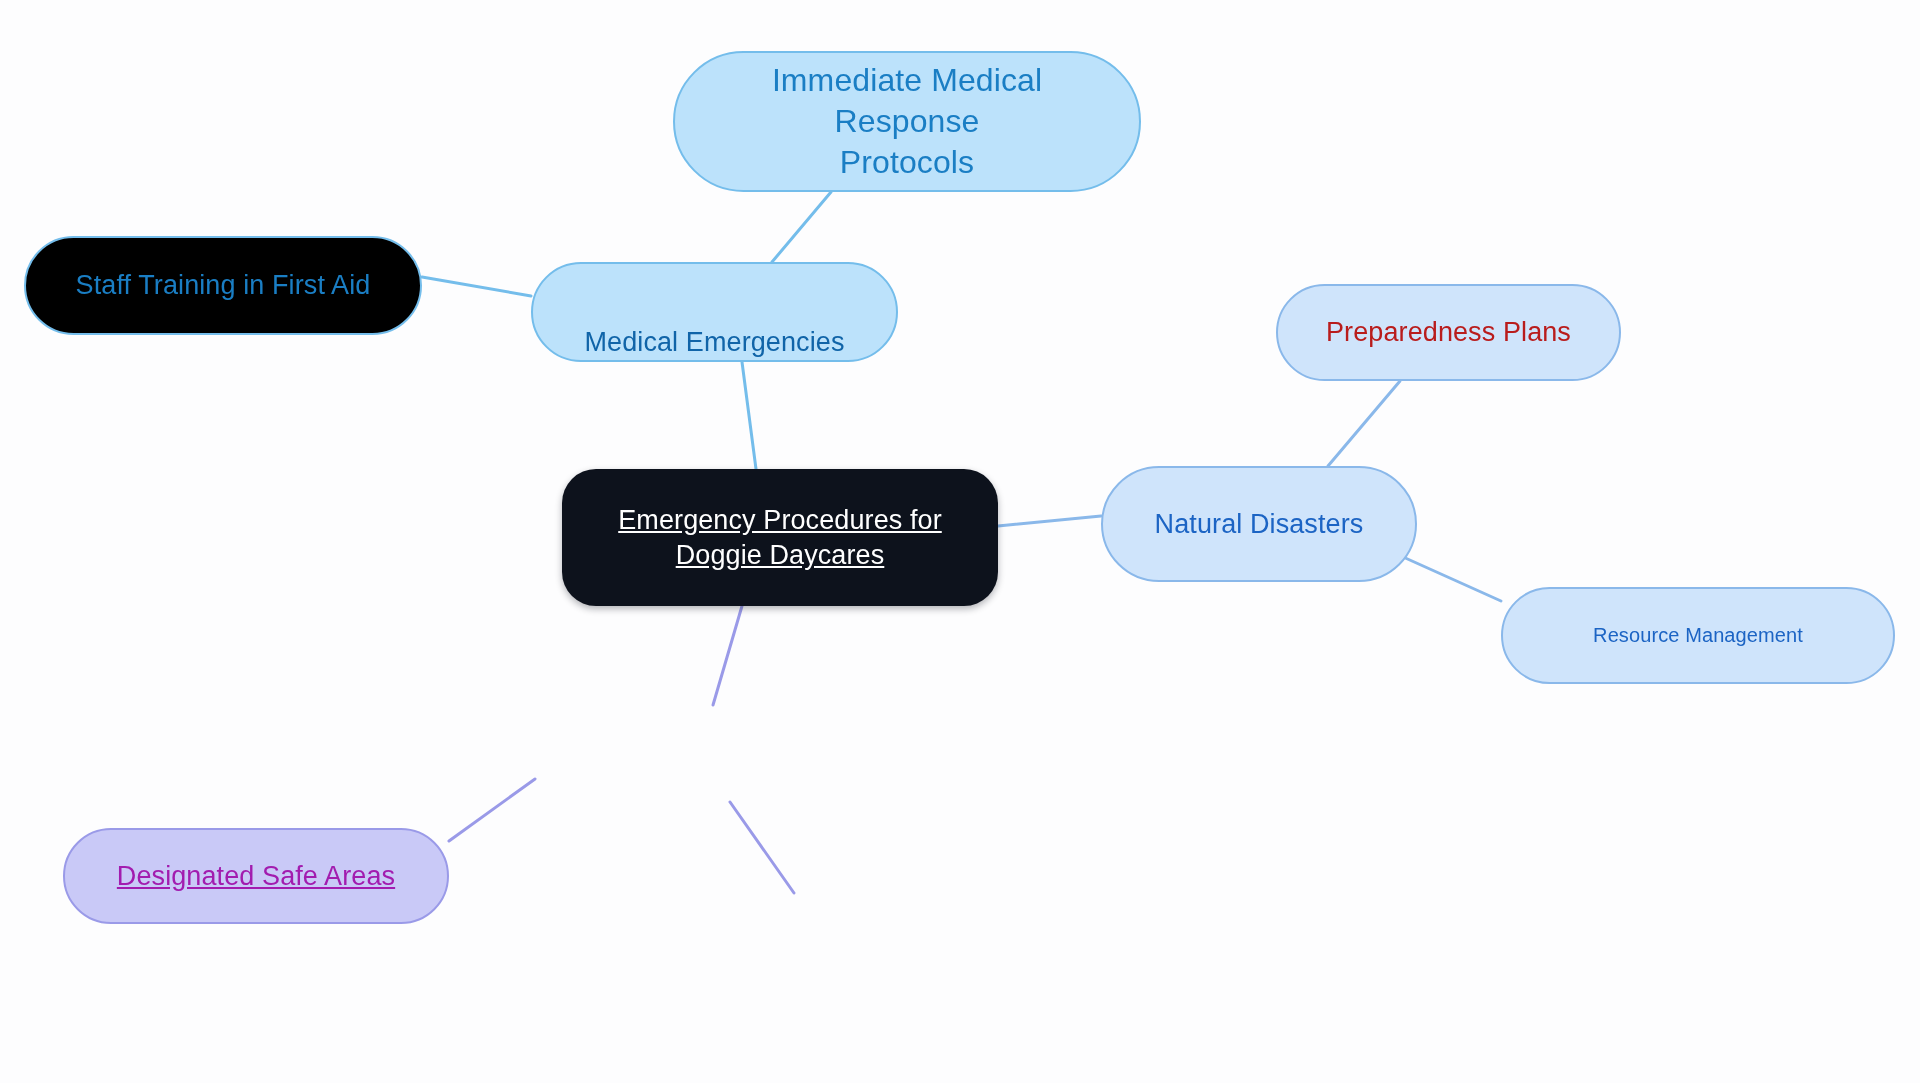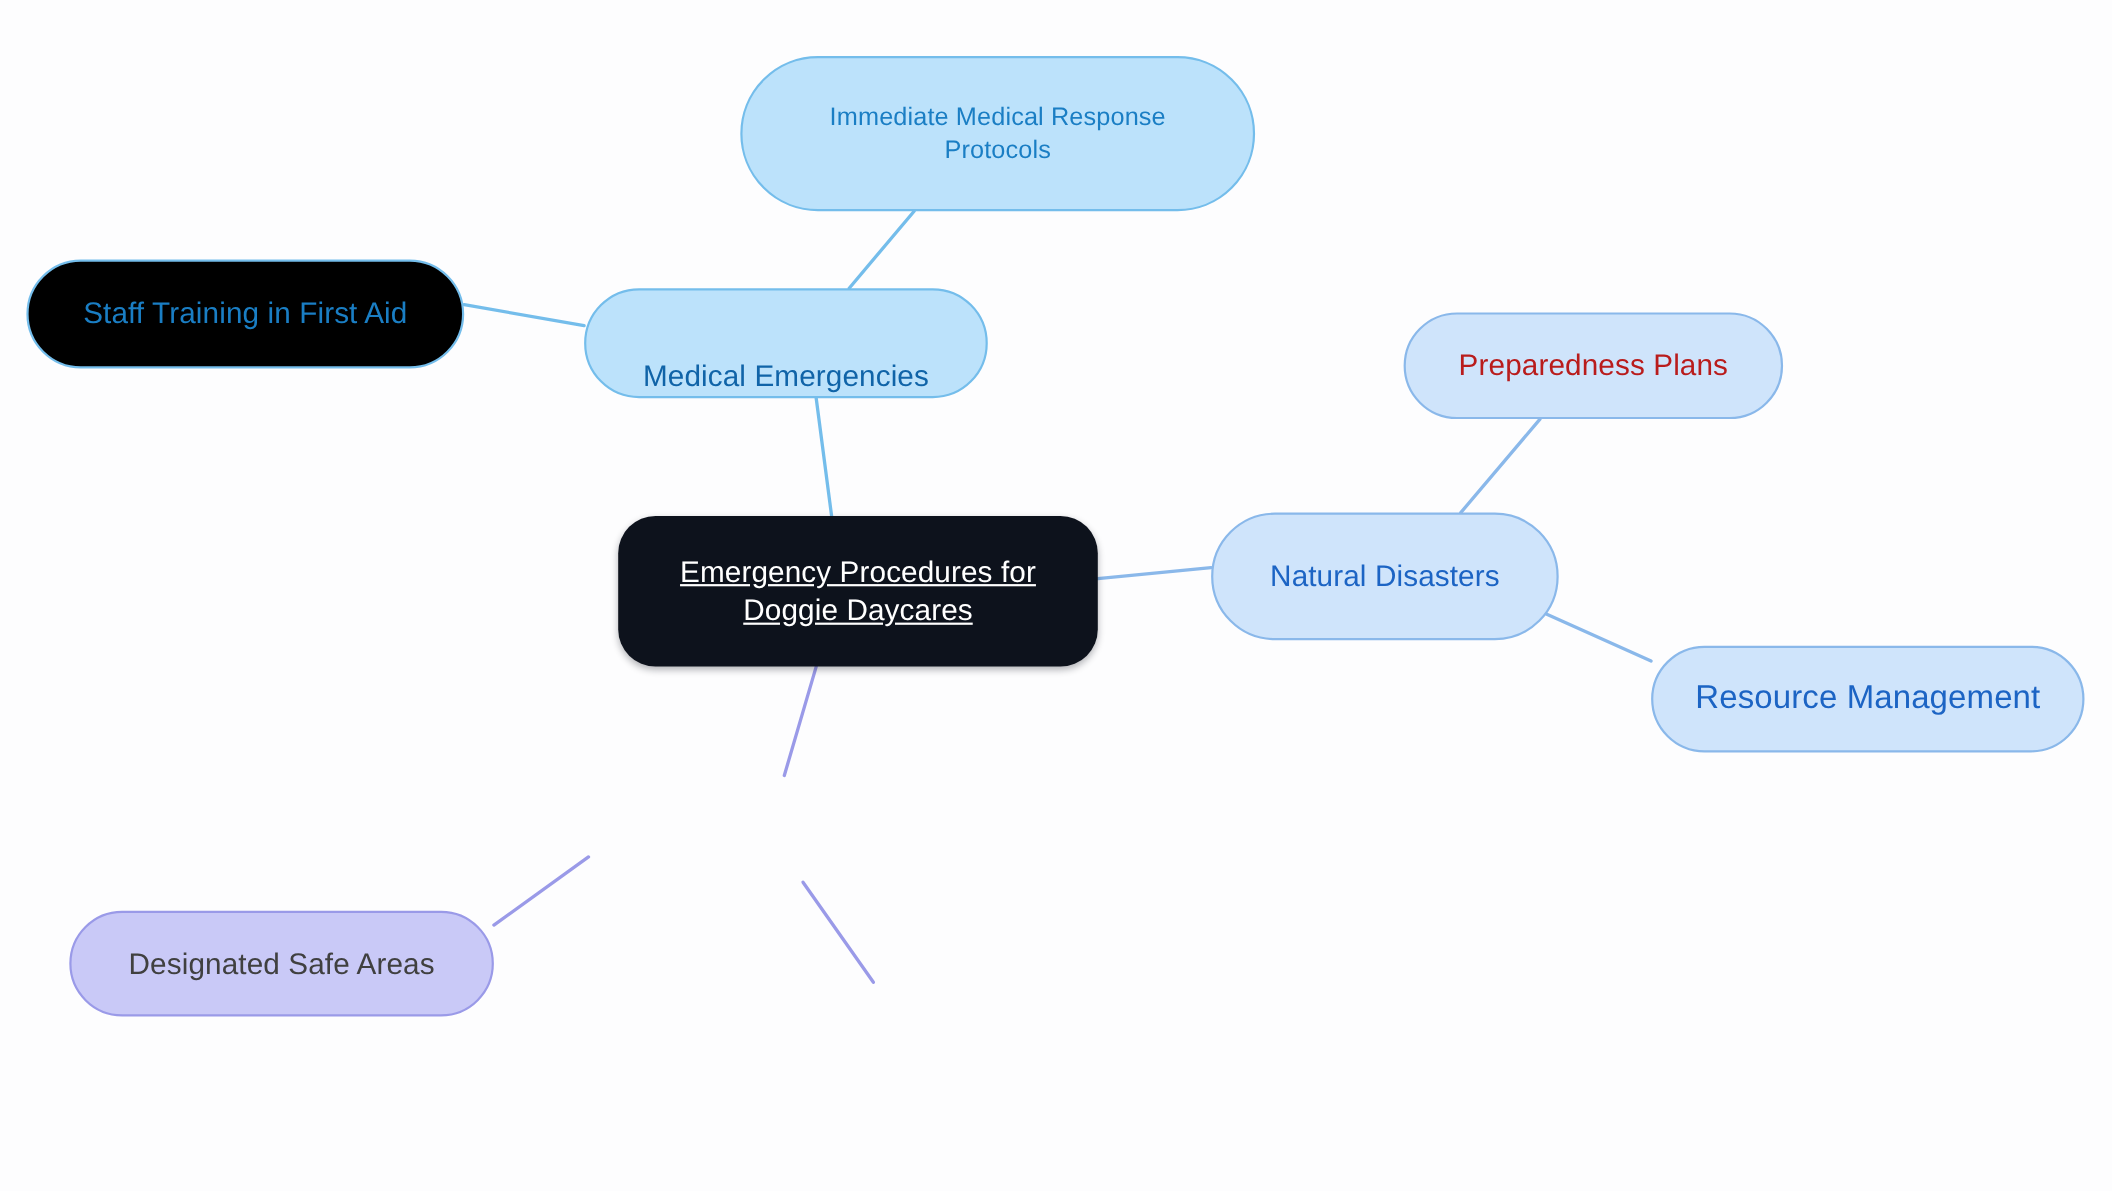--- a/index.html
+++ b/index.html
@@ -63,35 +63,35 @@
     </svg>
 
   <div class="node root" id="node-root" style="left: 562px; top: 469px; width: 436px; height: 137px; background: rgb(13, 18, 28); color: rgb(255, 255, 255); border-color: rgb(13, 18, 28); font-size: 27px;">
     <span>Emergency Procedures for
 Doggie Daycares</span>
   </div>
 
   <div class="node" id="node-medical-emergencies" style="left: 531px; top: 262px; width: 367px; height: 100px; background: rgb(188, 226, 251); color: rgb(16, 100, 168); border-color: rgb(116, 189, 235); font-size: 27px; align-items: flex-end;">
     <span>Medical Emergencies</span>
   </div>
-  <div class="node" id="node-immediate-medical-response-protocols" style="left: 673px; top: 51px; width: 468px; height: 141px; background: rgb(188, 226, 251); color: rgb(26, 126, 196); border-color: rgb(116, 189, 235); font-size: 23px;">
+  <div class="node" id="node-immediate-medical-response-protocols" style="left: 673px; top: 51px; width: 468px; height: 141px; background: rgb(188, 226, 251); color: rgb(26, 126, 196); border-color: rgb(116, 189, 235); font-size: 32px;">
     <span>Immediate Medical Response
 Protocols</span>
   </div>
   <div class="node" id="node-staff-training-in-first-aid" style="left: 24px; top: 224px; width: 398px; height: 99px; background: #000000; color: rgb(26, 126, 196); border-color: rgb(116, 189, 235); font-size: 27px; margin-top: 12px;">
     <span>Staff Training in First Aid</span>
   </div>
 
   <div class="node" id="node-natural-disasters" style="left: 1101px; top: 466px; width: 316px; height: 116px; background: rgb(207, 228, 251); color: rgb(28, 100, 196); border-color: rgb(138, 184, 234); font-size: 27px;">
     <span>Natural Disasters</span>
   </div>
   <div class="node" id="node-preparedness-plans" style="left: 1276px; top: 284px; width: 345px; height: 97px; background: rgb(207, 228, 251); color: #b91c1c; border-color: rgb(138, 184, 234); font-size: 27px;">
     <span>Preparedness Plans</span>
   </div>
-  <div class="node" id="node-resource-management" style="left: 1501px; top: 587px; width: 394px; height: 97px; background: rgb(207, 228, 251); color: rgb(28, 100, 196); border-color: rgb(138, 184, 234); font-size: 30px;">
+  <div class="node" id="node-resource-management" style="left: 1501px; top: 587px; width: 394px; height: 97px; background: rgb(207, 228, 251); color: rgb(28, 100, 196); border-color: rgb(138, 184, 234); font-size: 20px;">
     <span>Resource Management</span>
   </div>
 
-  <div class="node" id="node-designated-safe-areas" style="left: 63px; top: 828px; width: 386px; height: 96px; background: rgb(201, 201, 247); color: #404040; border-color: rgb(154, 154, 232); font-size: 27px;">
+  <div class="node" id="node-designated-safe-areas" style="left: 63px; top: 828px; width: 386px; height: 96px; background: rgb(201, 201, 247); color: #a21caf; border-color: rgb(154, 154, 232); font-size: 27px; text-decoration: underline;">
     <span>Designated Safe Areas</span>
   </div>
 
 </div>
 
 </body></html>

